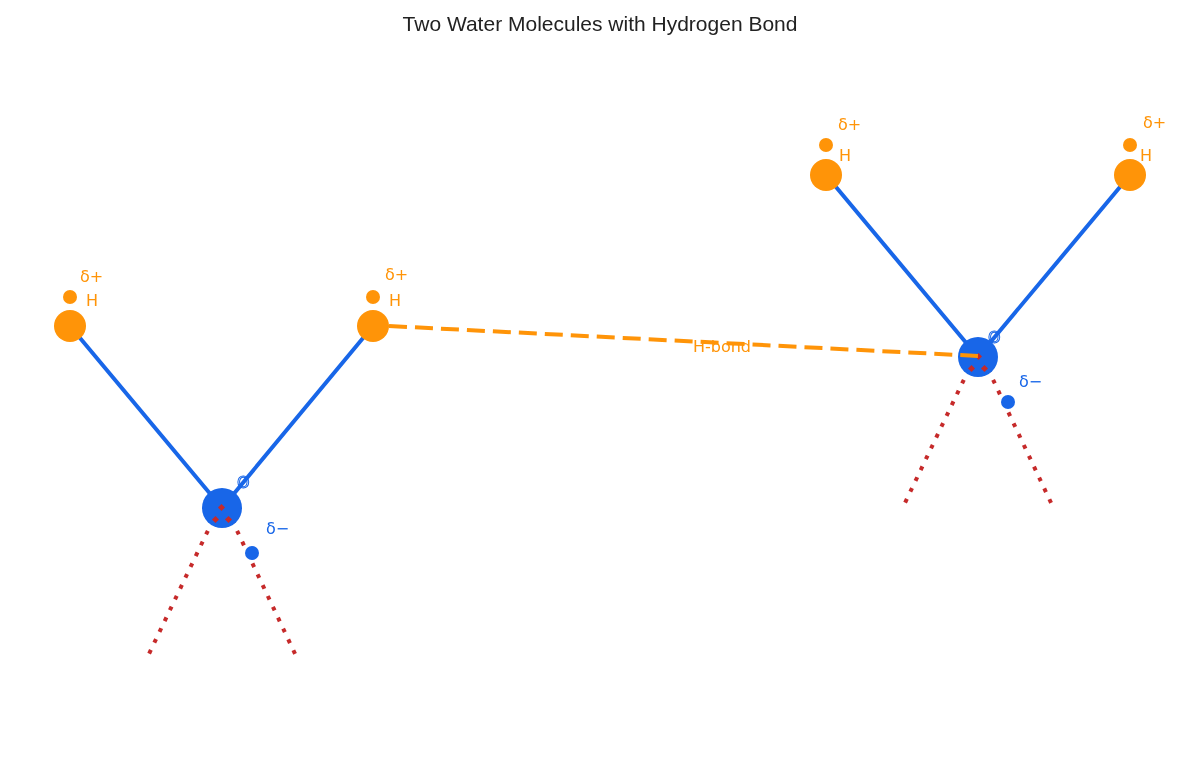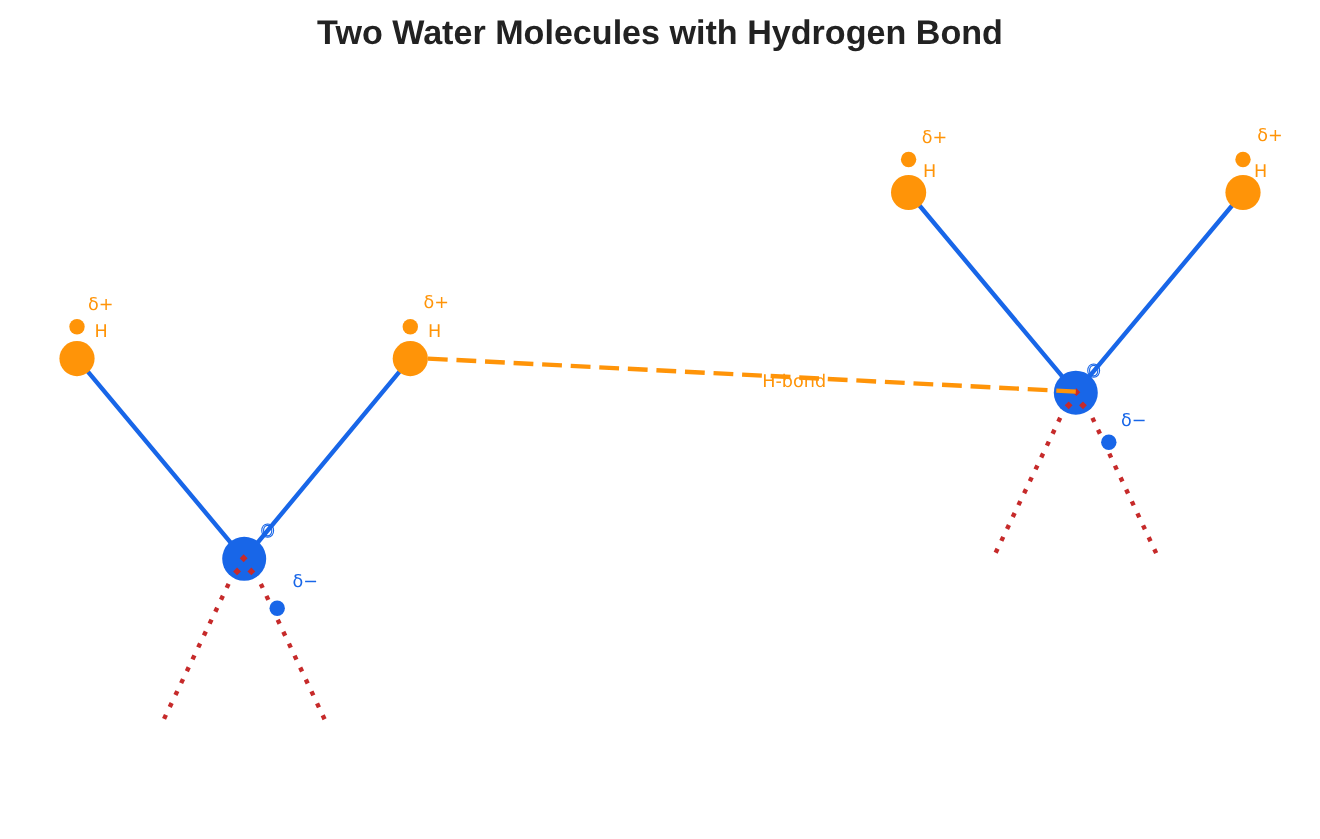--- a/index.html
+++ b/index.html
@@ -1,17 +1,17 @@
 <!DOCTYPE html>
 <html><head>
   <meta charset="utf-8">
   <style>
     html, body { margin: 0; padding: 0; background: #ffffff; }
     body { width: 1200px; height: 763px; position: relative; overflow: hidden; font-family: "DejaVu Sans", sans-serif; }
-    .title { position: absolute; left: 0; top: 12px; width: 1200px; text-align: center; font-family: "Liberation Sans", sans-serif; font-weight: bold; font-size: 31px; color: #222222; }
+    .title { position: absolute; left: 0; top: 12px; width: 1200px; text-align: center; font-family: "Liberation Sans", sans-serif; font-weight: normal; font-size: 21px; color: #222222; }
     svg { position: absolute; left: 0; top: 0; }
     .lbl { font-family: "DejaVu Sans", sans-serif; font-size: 16px; }
   </style>
 </head>
 <body>
 
 <div class="title">Two Water Molecules with Hydrogen Bond</div>
 
 <svg width="1200" height="763" viewBox="0 0 1200 763">
 

